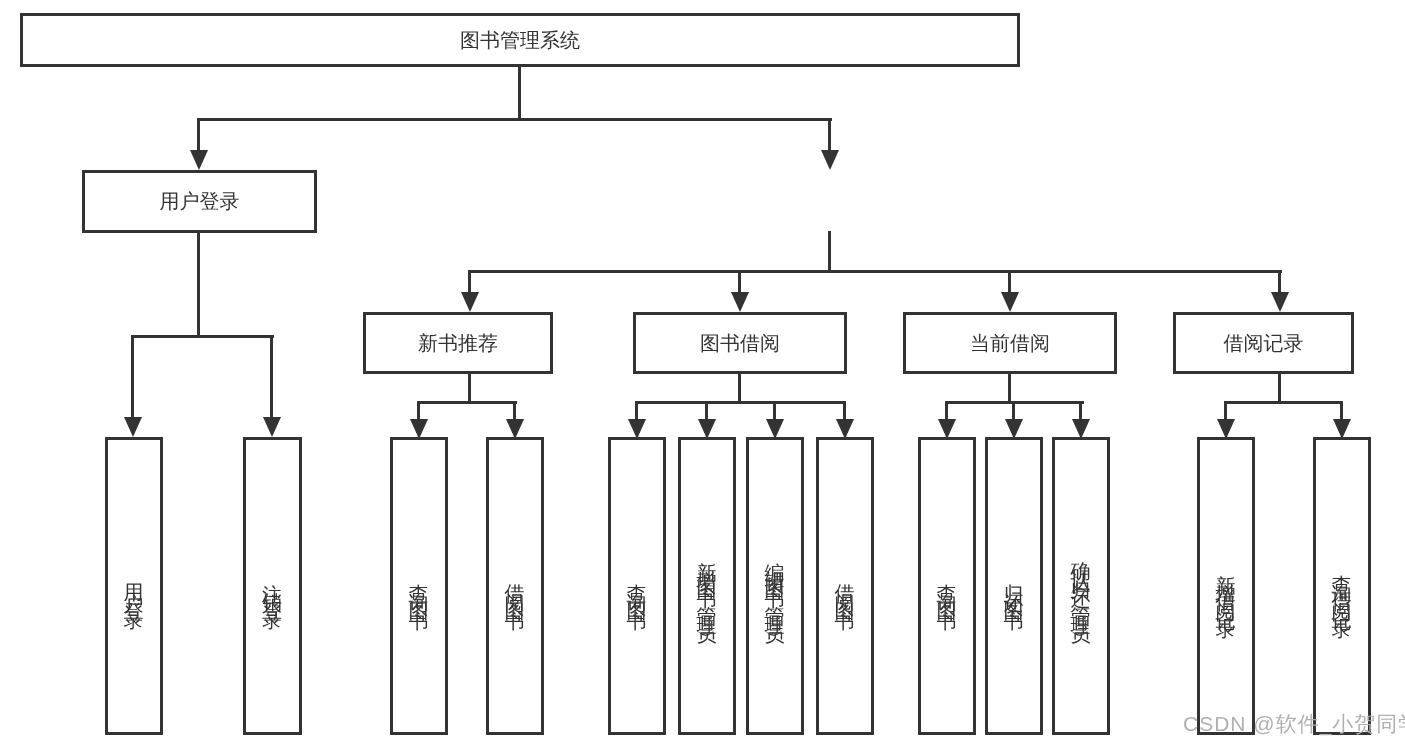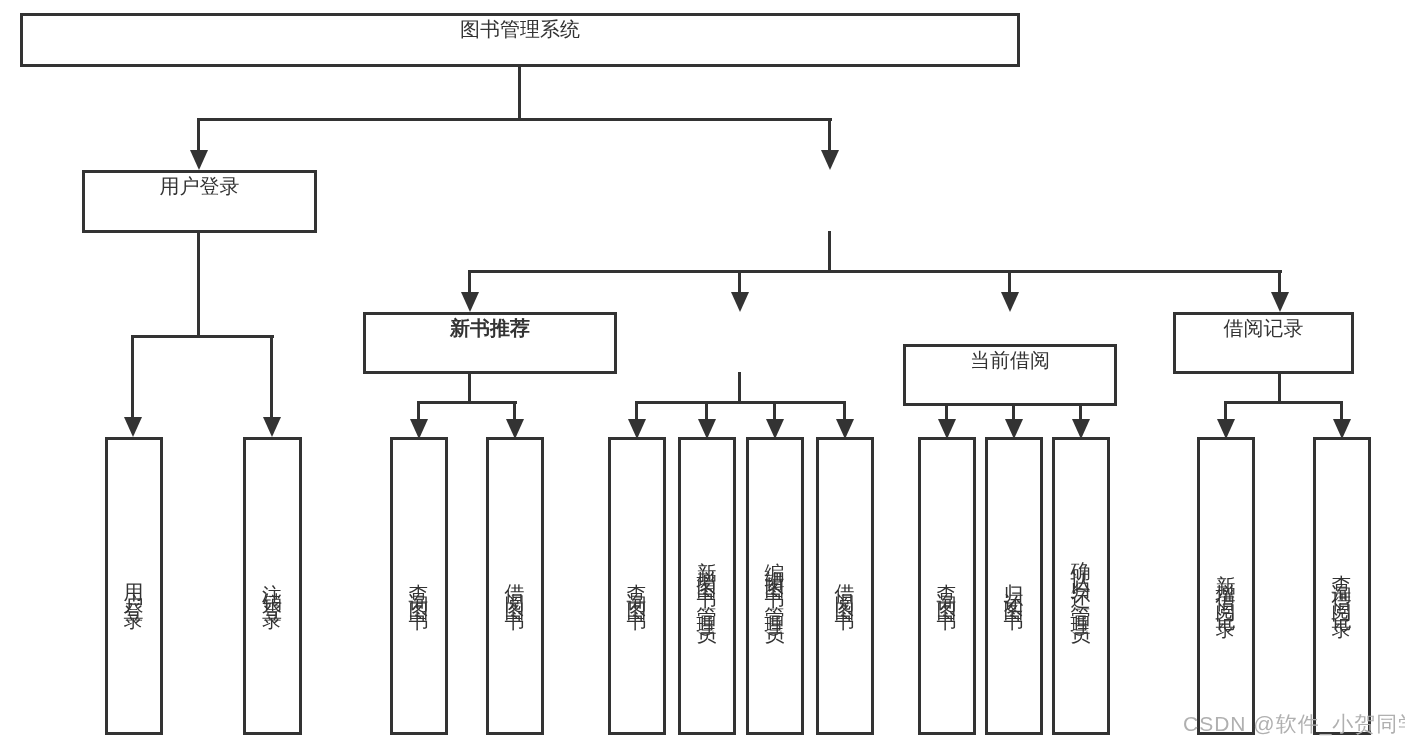--- a/index.html
+++ b/index.html
@@ -15,21 +15,21 @@
     width:1405px;height:747px;
     background:var(--bg);
     overflow:hidden;
   }
   
   .node{
     position:absolute;
     box-sizing:border-box;
     border:3px solid var(--line);
     background:var(--bg);
-    display:flex;justify-content:center;
+    display:flex;align-items:center;justify-content:center;
     color:var(--text);
     font-size:20px;
     z-index:2;
   }
   .vnode{
     position:absolute;
     box-sizing:border-box;
     border:3px solid var(--line);
     background:var(--bg);
     display:flex;align-items:center;justify-content:center;
@@ -127,24 +127,27 @@
   <div class="arrow" style="left:1333px;top:419px;"></div>
 
   <div class="node" style="left:20px;top:13px;width:1000px;height:54px;">
     <span>图书管理系统</span>
   </div>
 
   <div class="node" style="left:82px;top:170px;width:235px;height:63px;">
     <span>用户登录</span>
   </div>
 
-  <div class="node" style="left:363px;top:312px;width:254px;height:62px;font-weight:bold;">
+  <div class="node" style="left:363px;top:312px;width:190px;height:62px;">
     <span>新书推荐</span>
   </div>
-  <div class="node" style="left:903px;top:312px;width:214px;height:62px;margin-top:32px;">
+  <div class="node" style="left:633px;top:312px;width:214px;height:62px;">
+    <span>图书借阅</span>
+  </div>
+  <div class="node" style="left:903px;top:312px;width:214px;height:62px;">
     <span>当前借阅</span>
   </div>
   <div class="node" style="left:1173px;top:312px;width:181px;height:62px;">
     <span>借阅记录</span>
   </div>
 
   <div class="vnode" style="left:105px;top:437px;width:58px;height:298px;">
     <span class="vtxt">用户登录</span>
   </div>
   <div class="vnode" style="left:243px;top:437px;width:59px;height:298px;">

